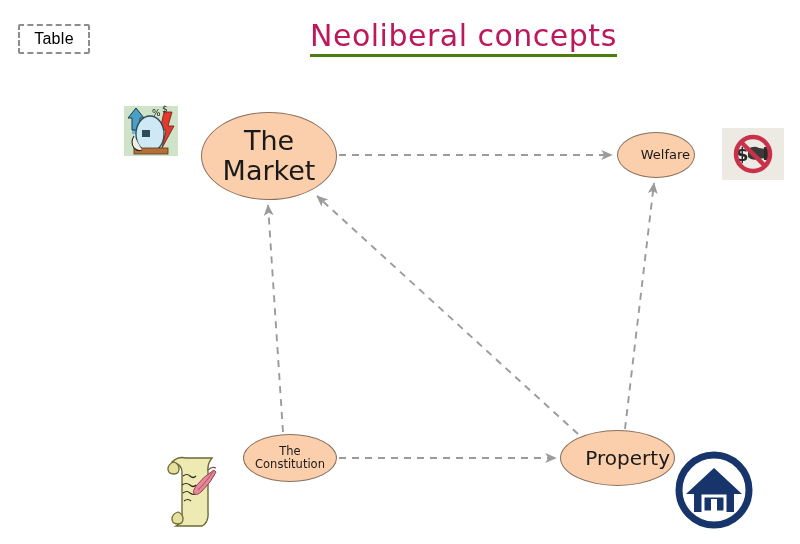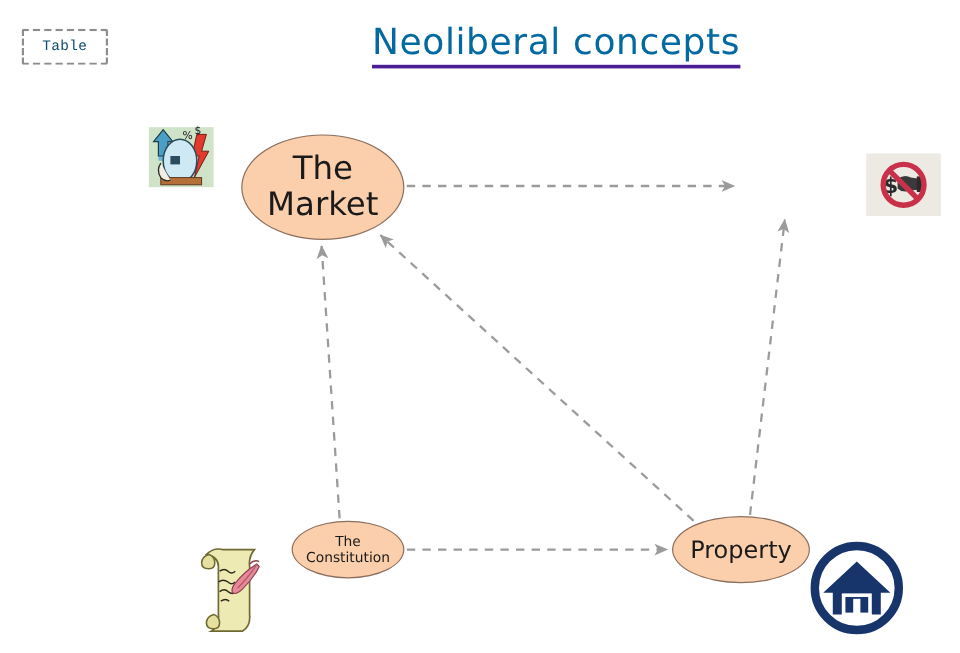--- a/index.html
+++ b/index.html
@@ -27,37 +27,37 @@
     height: 26px;
     border: 2px dashed #8d8d8d;
     border-radius: 2px;
     display: flex;
     align-items: center;
     justify-content: center;
     background: #ffffff;
     cursor: pointer;
   }
   #table-button .lbl {
-    font-family: Liberation Mono, monospace;
-    font-size: 12px;
-    color: #0c4a6e;
+    font-family: Liberation Sans, sans-serif;
+    font-size: 16px;
+    color: #000000;
     letter-spacing: 0.3px;
   }
 
   
   #page-title {
     position: absolute;
     left: 310px;
     top: 18px;
     font-family: "DejaVu Sans", sans-serif;
     font-size: 30px;
     font-weight: 400;
-    color: #0369a1;
+    color: #be185d;
     letter-spacing: 0.5px;
-    border-bottom: 3px solid #4c1d95;
+    border-bottom: 3px solid #4d7c0f;
     padding-bottom: 1px;
     white-space: nowrap;
   }
 
   
   #edges {
     position: absolute;
     left: 0;
     top: 0;
     width: 800px;
@@ -66,21 +66,21 @@
   }
 
   
   .node {
     position: absolute;
     border-radius: 50%;
     background: #fbcfab;
     border: 1.6px solid #8a6f5e;
     display: flex;
     align-items: center;
-    justify-content: center;
+    justify-content: flex-end;
     text-align: center;
     color: #1a1a1a;
     font-family: "DejaVu Sans", sans-serif;
     box-sizing: border-box;
     cursor: pointer;
     z-index: 3;
   }
   .node .node-label {
     line-height: 1.12;
     padding: 0 4px;
@@ -178,20 +178,23 @@
       <line x1="625" y1="429" x2="654" y2="183" marker-end="url(#arrowhead)"></line>
 
       <line x1="339" y1="458" x2="556" y2="458" marker-end="url(#arrowhead)"></line>
     </g>
   </svg>
 
   <div class="node" id="node-market">
     <span class="node-label">The Market</span>
   </div>
 
+  <div class="node" id="node-welfare">
+    <span class="node-label">Welfare</span>
+  </div>
 
   <div class="node" id="node-property">
     <span class="node-label">Property</span>
   </div>
 
   <div class="node" id="node-constitution">
     <span class="node-label">The Constitution</span>
   </div>
 
   <div class="clip" id="clip-market-chart">

